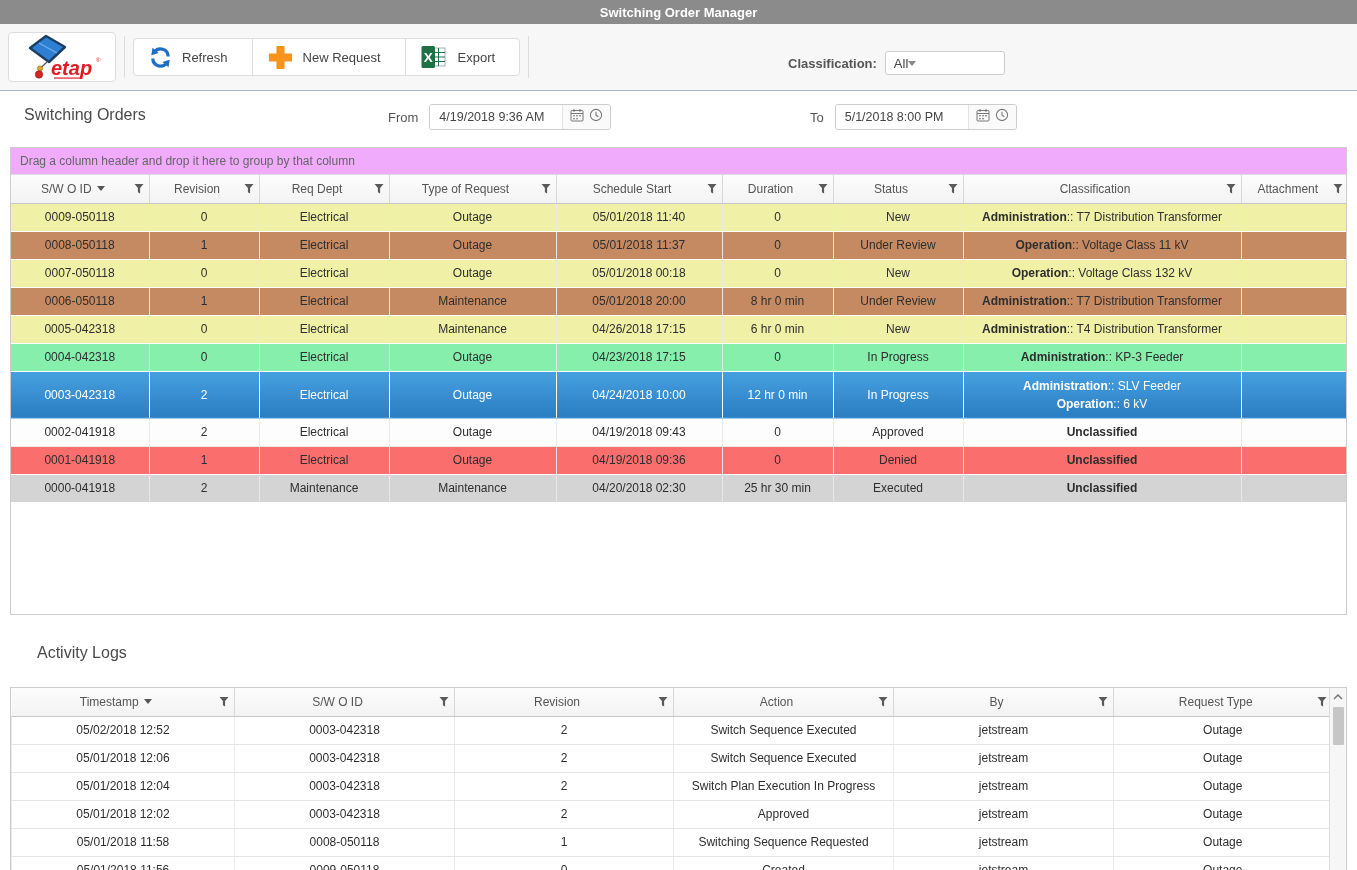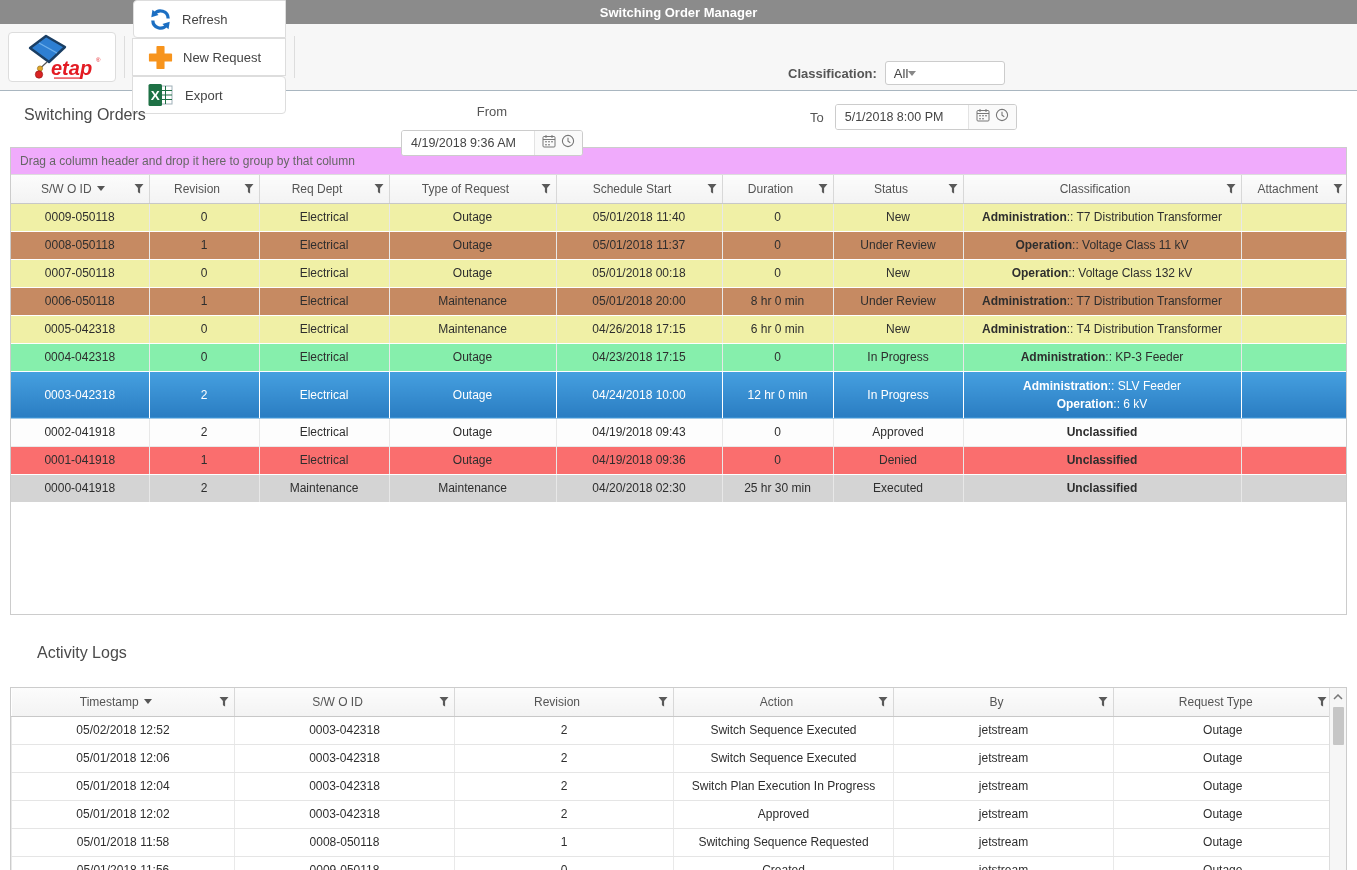--- a/index.html
+++ b/index.html
@@ -19,43 +19,43 @@
   .toolbar {
     height:67px; background:#f7f7f7; border-bottom:1px solid #a9b6c0;
     display:flex; align-items:center; padding:0 8px; position:relative;
   }
   .logo-btn {
     width:108px; height:50px; background:#fff; border:1px solid #ddd;
     border-radius:4px; display:flex; align-items:center; justify-content:center;
     cursor:pointer; padding:0;
   }
   .vsep { width:1px; height:42px; background:#ddd; margin:0 8px; }
-  .btn-group { display:flex;flex-direction:column; }
+  .btn-group { display:flex; }
   .tb-btn {
     height:38px; background:#fff; border:1px solid #ddd;
     display:inline-flex; align-items:center; gap:9px;
     padding:0 24px 0 14px; font-size:13px; color:#444;
     font-family:"Liberation Sans", sans-serif; cursor:pointer; margin-left:-1px;
   }
   .btn-group .tb-btn:first-child { border-radius:4px 0 0 4px; margin-left:0; }
   .btn-group .tb-btn:last-child  { border-radius:0 4px 4px 0; }
-  .classification { position:absolute; left:788px; top:16px; height:100%; display:flex; align-items:center; gap:8px; }
+  .classification { position:absolute; left:788px; top:6px; height:100%; display:flex; align-items:center; gap:8px; }
   .cls-label { font-size:13px; font-weight:bold; color:#555; }
   .dropdown {
     width:120px; height:24px; border:1px solid #ccc; border-radius:3px; background:#fff;
     display:flex; align-items:center; justify-content:flex-start;
     padding:0 8px; font-size:13px; color:#444; cursor:pointer;
   }
   .dd-arrow { width:0; height:0; border-left:4px solid transparent; border-right:4px solid transparent; border-top:5px solid #888; }
   
   .section-head { position:relative; height:56px; }
   .sec-title { position:absolute; left:24px; top:15px; margin:0; font-size:16px; font-weight:normal; color:#4a4a4a; }
   .sec-title2 { margin:15px; padding:14px 0 10px 22px; font-size:16px; font-weight:normal; color:#4a4a4a; }
   .dp { position:absolute; top:13px; display:flex; align-items:center; gap:11px; }
-  .dp-from { left:401px;flex-direction:column; } .dp-to { left:810px; }
+  .dp-from { left:388px; } .dp-to { left:810px; }
   .dp-label { font-size:13px; color:#555; }
   .dateinput { display:flex; border:1px solid #ccc; border-radius:3px; background:#fff; height:26px; overflow:hidden; }
   .date-text { border:none; outline:none; width:132px; padding:0 9px; font-size:12.5px; color:#444; font-family:"Liberation Sans", sans-serif; }
   .di-icons { display:flex; align-items:center; gap:5px; padding:0 7px; border-left:1px solid #e3e3e3; background:#fafafa; cursor:pointer; }
   
   .grid { margin:0 10px; border:1px solid #ccc; background:#fff; }
   .orders-grid { height:468px; overflow:hidden; }
   .group-bar {
     height:27px; background:#f0abfc; border-bottom:1px solid #ddd;
     display:flex; align-items:center; padding:0 9px; font-size:12px; color:#666;

